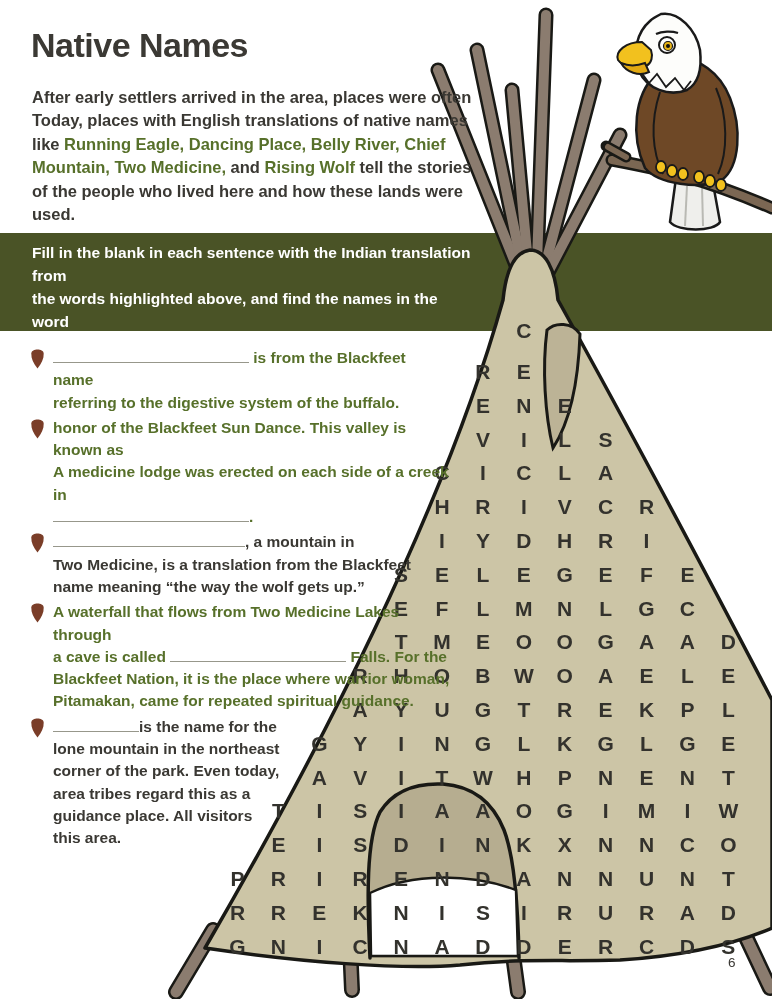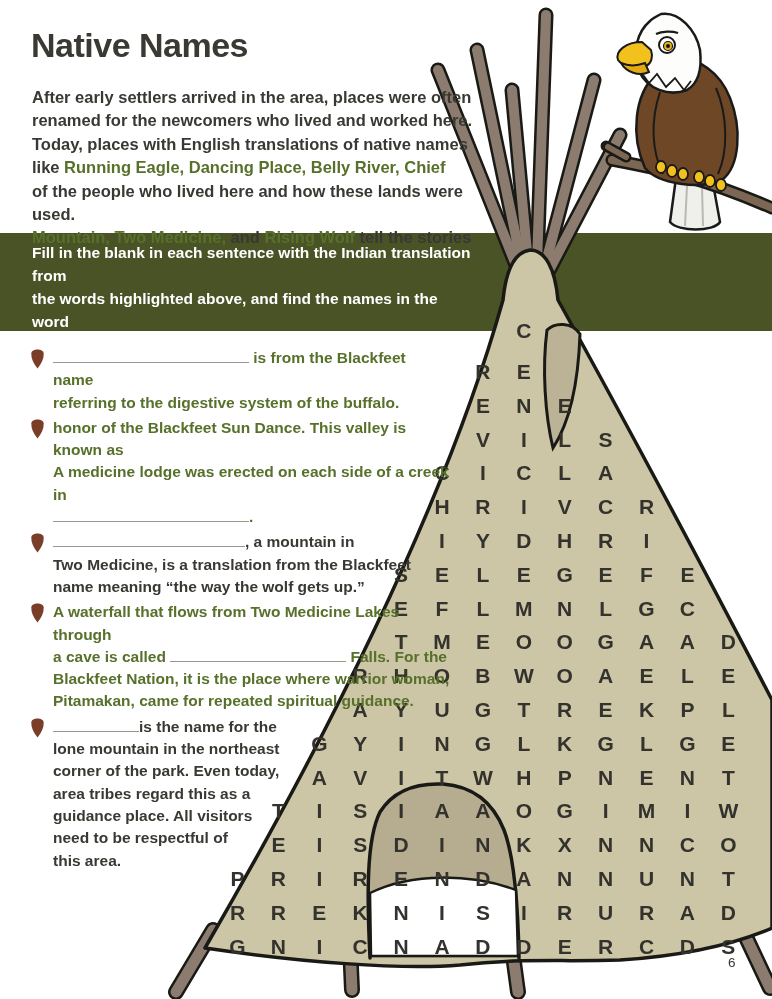--- a/index.html
+++ b/index.html
@@ -272,25 +272,24 @@
       <span class="gl" style="left: 605.6px; top: 946.6px;">R</span>
       <span class="gl" style="left: 646.5px; top: 946.6px;">C</span>
       <span class="gl" style="left: 687.4px; top: 946.6px;">D</span>
       <span class="gl" style="left: 728.3px; top: 946.6px;">S</span>
     </div>
 
   <h1 class="title">Native Names</h1>
 
   <div id="intro">
       <div><span>After early settlers arrived in the area, places were often</span></div>
-      <div><span>renamed for the newcomers who lived and worked here.</span></div>
       <div><span>Today, places with English translations of native names</span></div>
       <div><span>like </span><span class="g">Running Eagle, Dancing Place, Belly River, Chief</span></div>
+      <div><span class="g">Mountain, Two Medicine,</span><span> and </span><span class="g">Rising Wolf</span><span> tell the stories</span></div>
       <div><span>of the people who lived here and how these lands were used.</span></div>
-      <div><span class="g">Mountain, Two Medicine,</span><span> and </span><span class="g">Rising Wolf</span><span> tell the stories</span></div>
     </div>
 
   <div id="directions">
     <div id="dir-lines">
         <div class="dir-line">Fill in the blank in each sentence with the Indian translation from</div>
         <div class="dir-line">the words highlighted above, and find the names in the word</div>
         <div class="dir-line">search. Words can be forward, backward, diagonal, or upside down.</div>
       </div>
   </div>
 
@@ -329,19 +328,18 @@
       </div>
       <div class="q dark">
         <span class="bullet"><svg width="15" height="20" viewBox="0 0 15 20">
             <path d="M7.5,0.5 C10.5,0.5 13.5,1.5 13.7,4.5 C14,9.5 11.5,14.5 7.5,19.5 C3.5,14.5 1,9.5 1.3,4.5 C1.5,1.5 4.5,0.5 7.5,0.5 Z" fill="#7a3d28"></path>
           </svg></span>
         <div><span class="blank" style="width: 86px;"></span><span>is the name for the</span></div>
         <div><span>lone mountain in the northeast</span></div>
         <div><span>corner of the park. Even today,</span></div>
         <div><span>area tribes regard this as a</span></div>
         <div><span>guidance place. All visitors</span></div>
-        <div><span>need to be respectful of</span></div>
         <div><span>this area.</span></div>
       </div>
     </div>
 
   <div class="pagenum">6</div>
 </div>
 
 </body></html>

